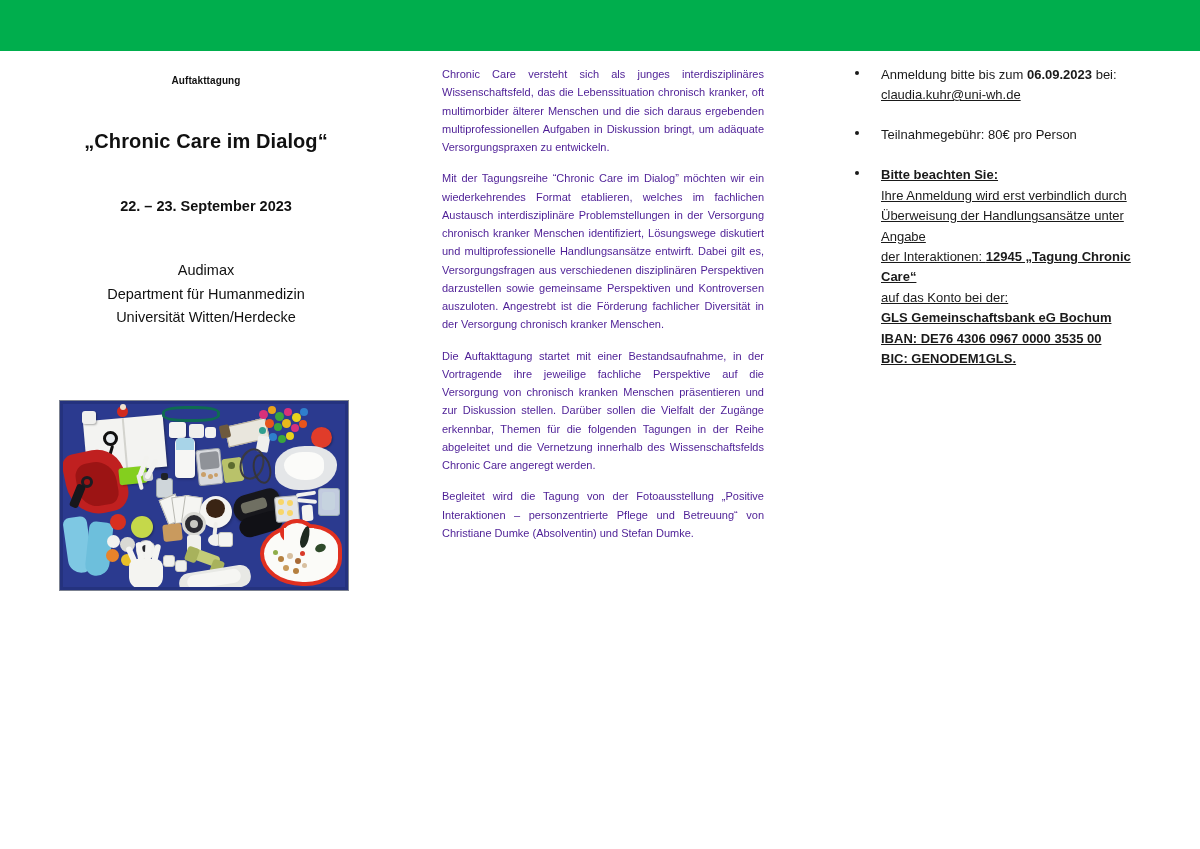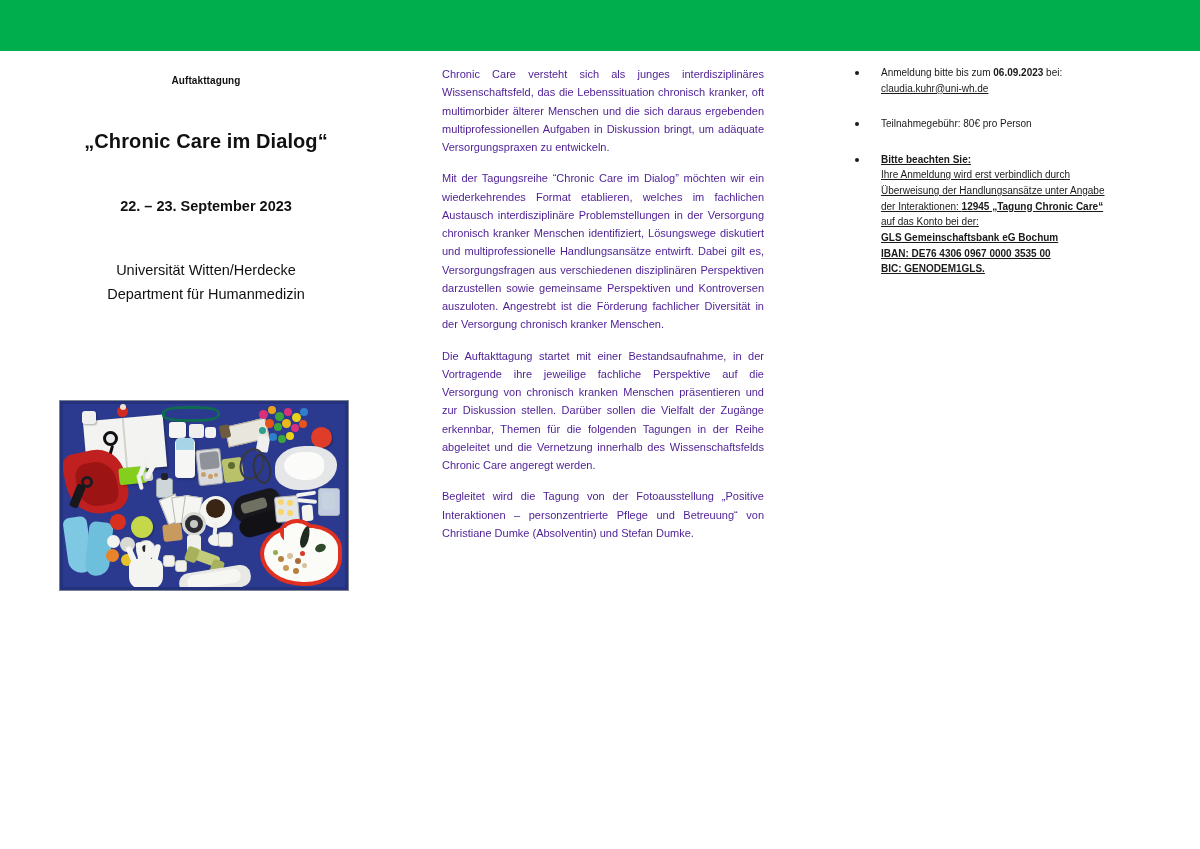--- a/index.html
+++ b/index.html
@@ -124,21 +124,21 @@
   }
   .bullet-list {
     list-style: none;
     margin: 0;
     padding: 0;
   }
   .bullet-item {
     position: relative;
     padding-left: 33px;
     margin-bottom: 20px;
-    font-size: 10px;
+    font-size: 13px;
     line-height: 1.55;
     color: #1a1a1a;
   }
   .bullet-item:last-child { margin-bottom: 0; }
   .bullet-dot {
     position: absolute;
     left: 7px;
     top: 6px;
     width: 4px;
     height: 4px;
@@ -163,22 +163,23 @@
   <div class="col-left">
 
     <div class="title-block">
       <div class="kicker">Auftakttagung</div>
 
       <div class="main-title">„Chronic Care im Dialog“</div>
 
       <div class="date-line">22. – 23. September 2023</div>
 
       <div class="venue-block">
+        <span class="venue-line">Audimax</span>
+        <span class="venue-line">Department für Humanmedizin</span>
         <span class="venue-line">Universität Witten/Herdecke</span>
-        <span class="venue-line">Department für Humanmedizin</span>
       </div>
     </div>
 
     <div class="photo-frame">
       <div class="photo-inner" style="background: rgb(43, 58, 143);">
 
         <div class="obj" style="left:22px;top:14px;width:80px;height:52px;background:#f3f3f1;transform:rotate(-5deg);box-shadow:1px 2px 3px rgba(0,0,0,.35);"></div>
         <div class="obj" style="left:61px;top:14px;width:2px;height:52px;background:#d3d3ce;transform:rotate(-5deg);"></div>
 
         <div class="obj r" style="left:40px;top:27px;width:15px;height:15px;border:3px solid #101010;background:#e8ecef;"></div>

